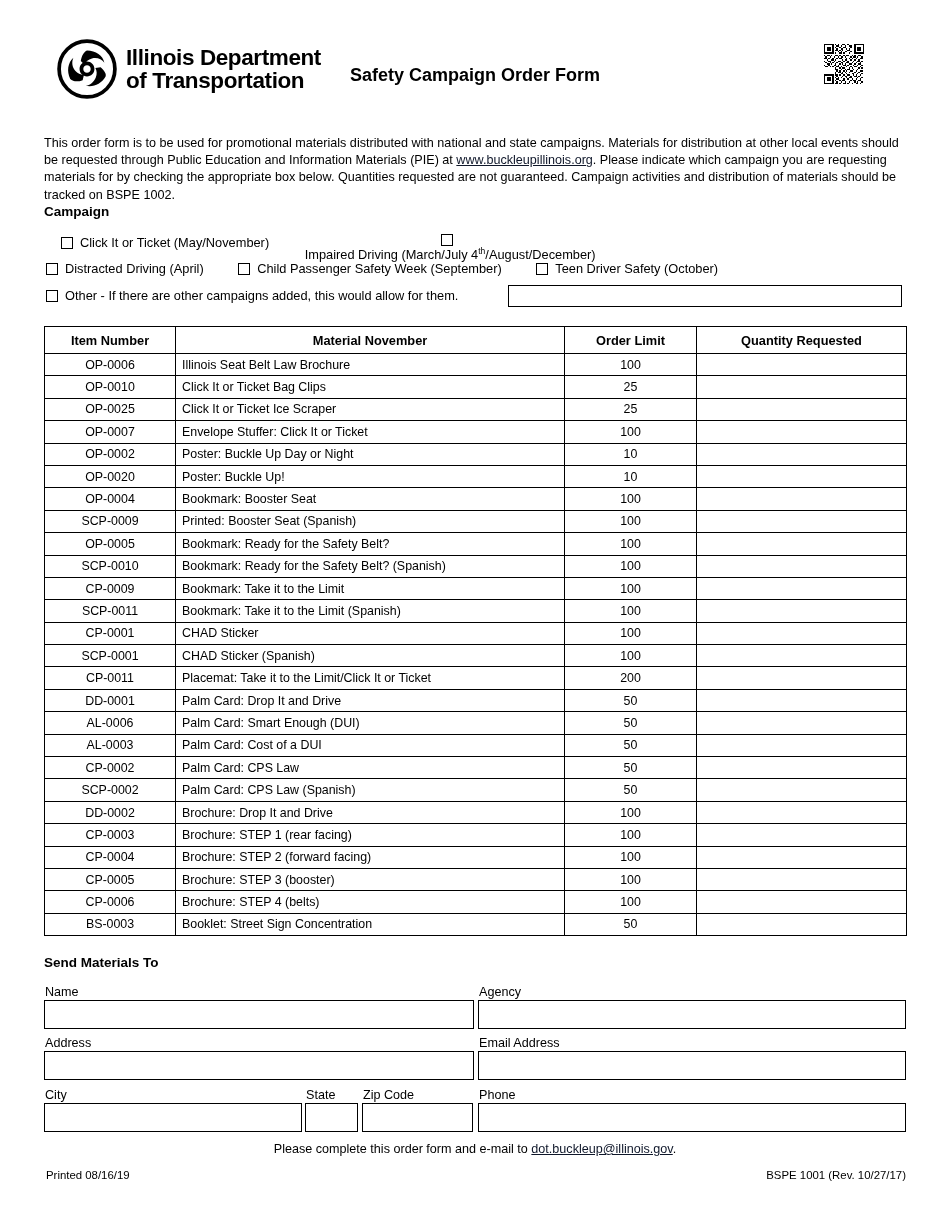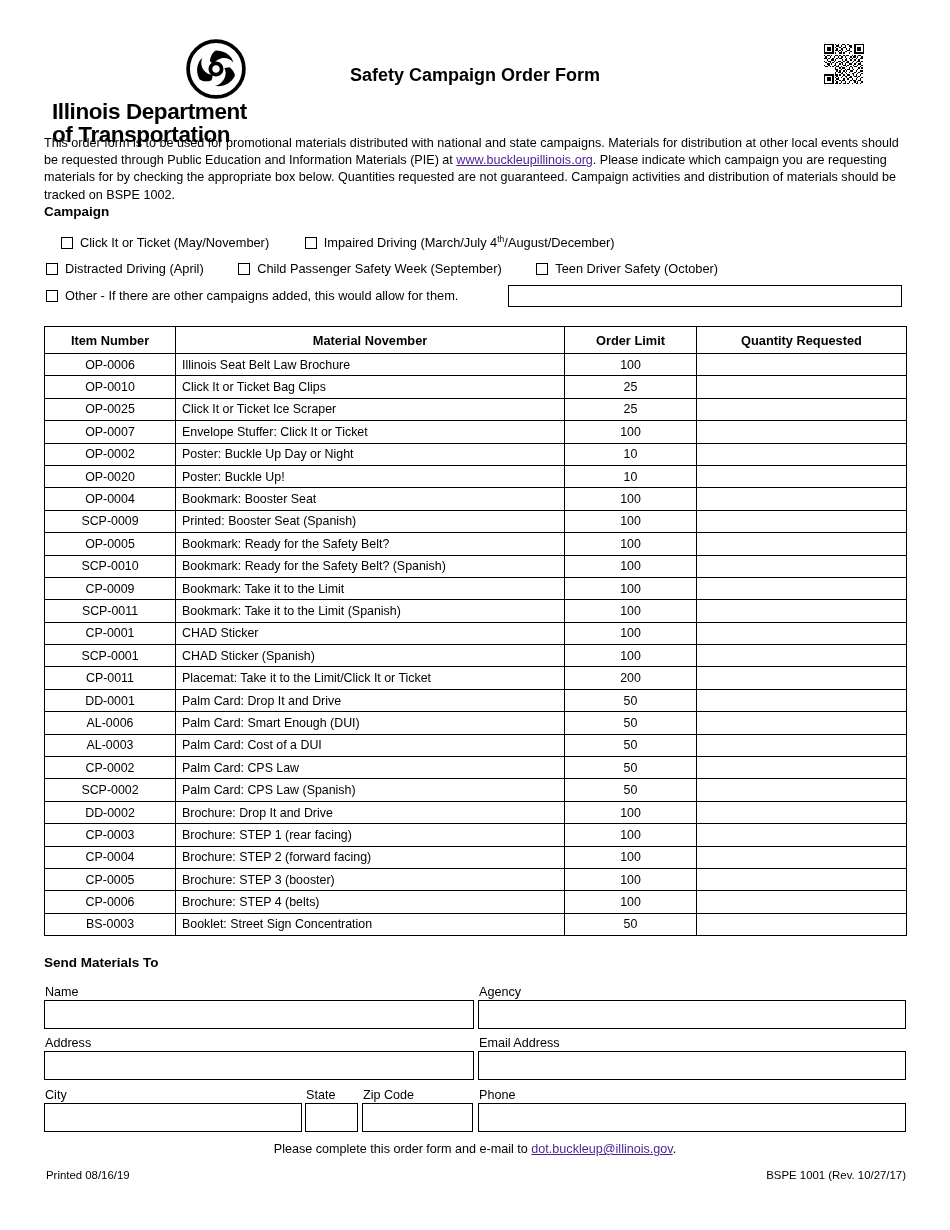--- a/index.html
+++ b/index.html
@@ -24,25 +24,24 @@
   
   .header {
     position: absolute;
     left: 44px;
     top: 36px;
     width: 862px;
     height: 78px;
   }
   .logo-wrap {
     position: absolute;
-    left: 0;
+    left: 12px;
     top: 2px;
     display: flex;
-    align-items: flex-end;
-    flex-direction: column;
+    align-items: center;
   }
   .logo-mark {
     width: 62px;
     height: 62px;
     flex: 0 0 62px;
   }
   .logo-text {
     margin-left: 8px;
     font-weight: bold;
     font-size: 22.5px;
@@ -73,21 +72,21 @@
   .intro {
     position: absolute;
     left: 44px;
     top: 122px;
     width: 864px;
     font-size: 12.6px;
     line-height: 17.4px;
     text-align: left;
   }
   .intro a, .link {
-    color: #4c1d95;
+    color: #0f172a;
     text-decoration: underline;
   }
 
   
   .section-heading {
     position: absolute;
     font-size: 13.5px;
     font-weight: bold;
   }
   #campaign-heading { left: 44px; top: 204px; }
@@ -113,21 +112,21 @@
     background: #fff;
     flex: 0 0 12px;
     margin-right: 7px;
   }
   .cb-label { display: inline-block; }
   sup { font-size: 8.5px; vertical-align: super; line-height: 0; }
 
   #cb-row-1 { left: 46px; top: 234px; margin-left: 15px; }
   #cb-row-2 { left: 46px; top: 260px; }
   #cb-row-3 { left: 46px; top: 287px; }
-  #cb-impaired { margin-left: 32px; }
+  #cb-impaired { margin-left: 32px; flex-direction: column; }
   #cb-cps { margin-left: 31px; }
   #cb-teen { margin-left: 31px; }
 
   .other-input {
     position: absolute;
     left: 508px;
     top: 285px;
     width: 394px;
     height: 22px;
     border: 1.3px solid #000;

